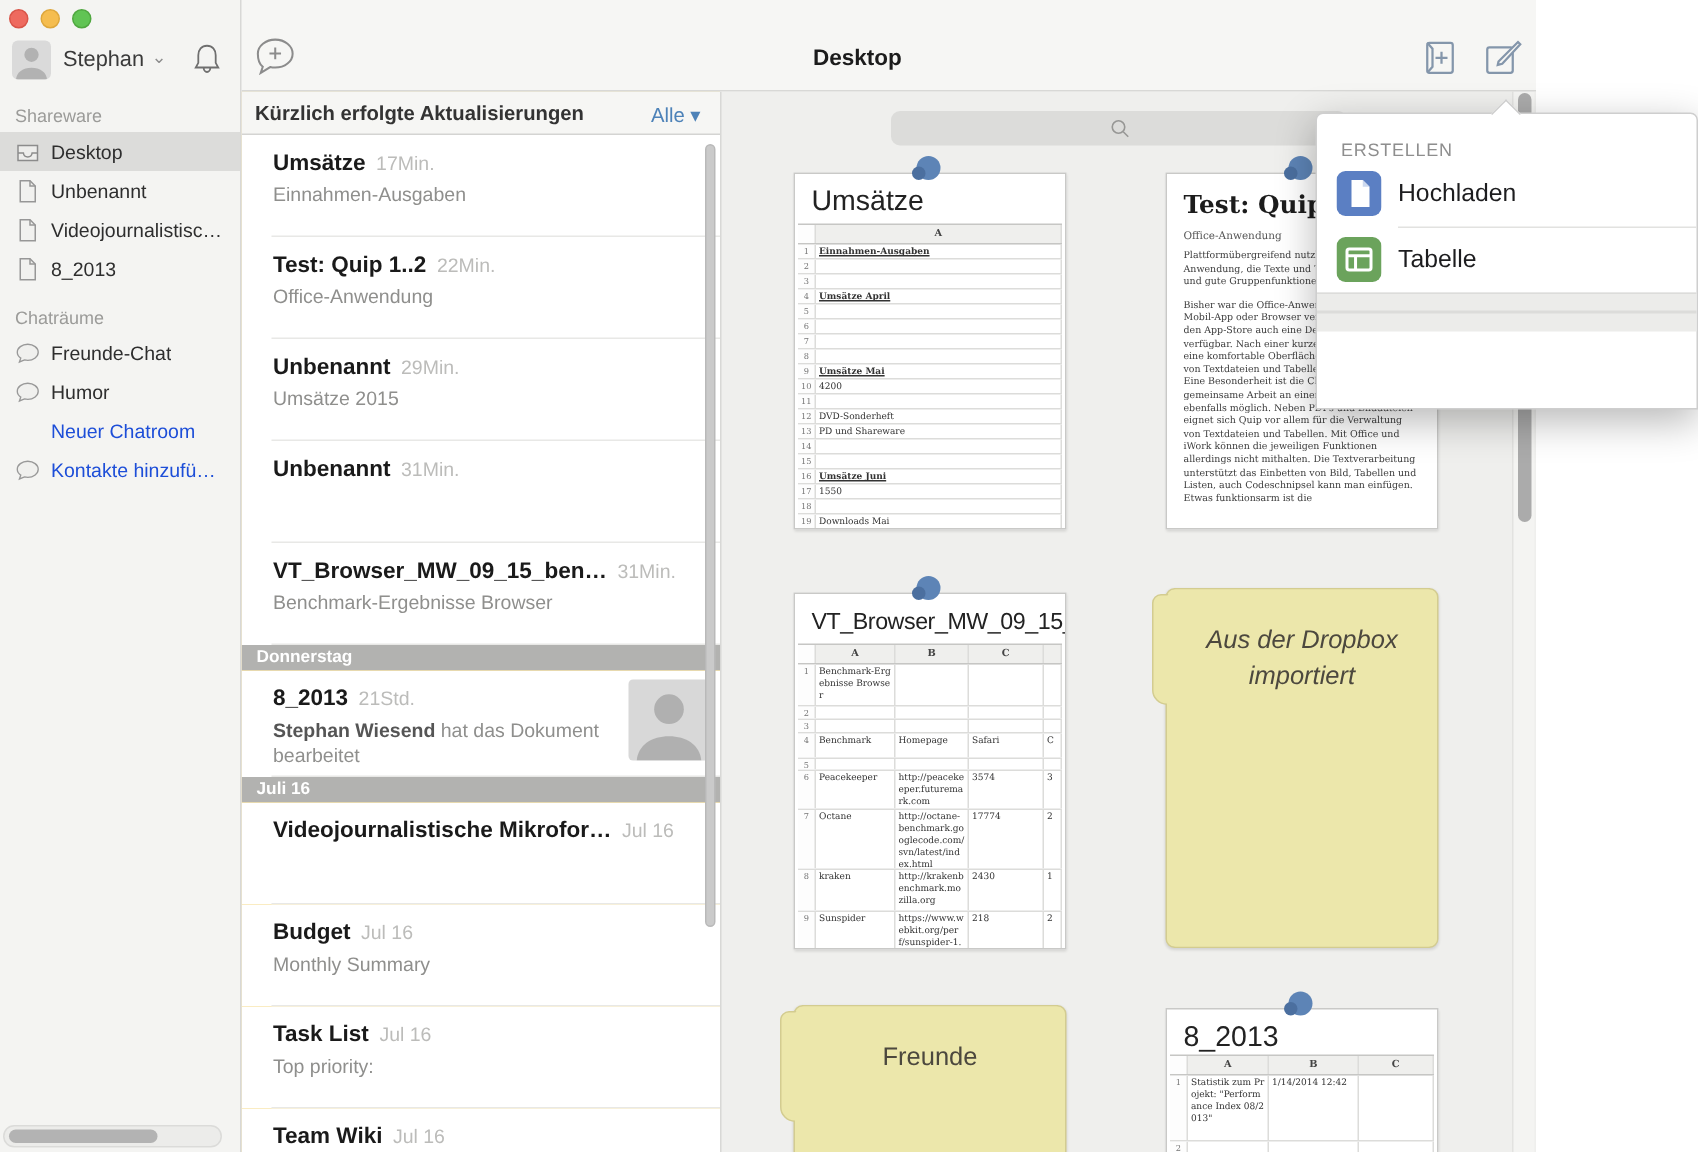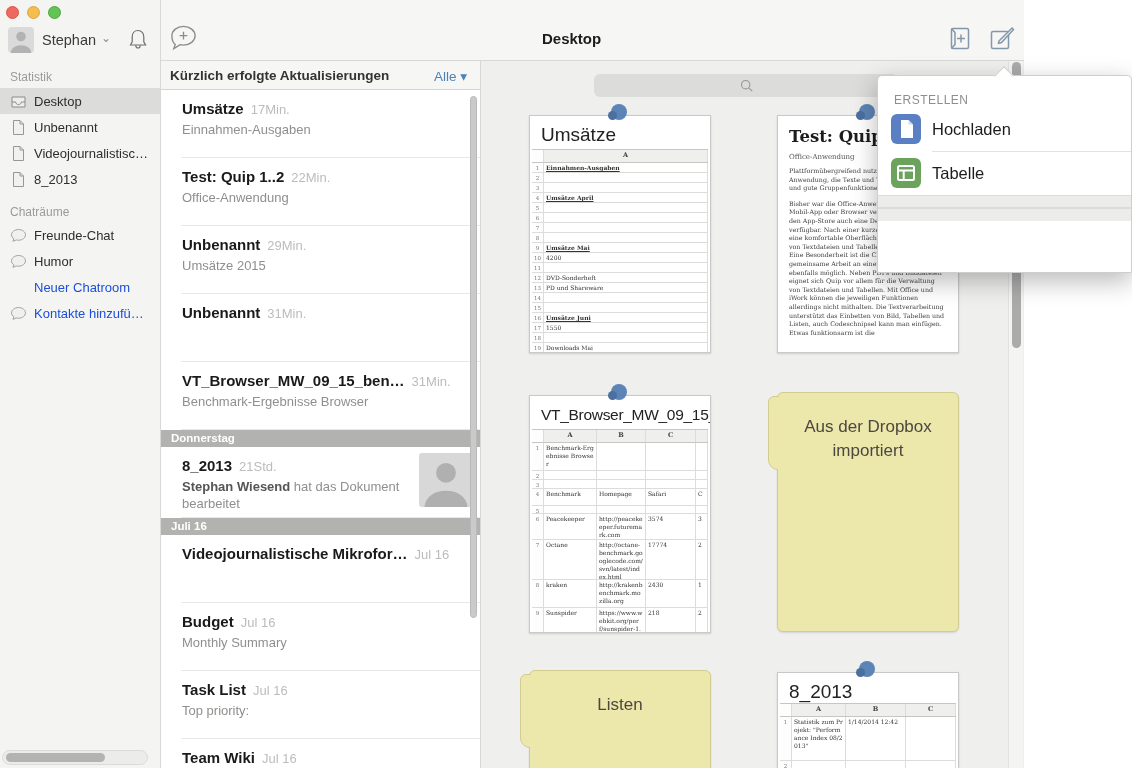--- a/index.html
+++ b/index.html
@@ -150,21 +150,21 @@
       <span class="user-chevron">⌄</span>
       <span class="bell">
         <svg viewBox="0 0 24 26" fill="none" stroke="#6f6f6f" stroke-width="1.2">
           <path d="M12 3.5c-3.6 0-5.8 2.7-5.8 6.4v5L4.5 18h15l-1.7-3.1v-5c0-3.7-2.2-6.4-5.8-6.4z"></path>
           <path d="M9.8 18.2c0 1.6 1 2.8 2.2 2.8s2.2-1.2 2.2-2.8"></path>
         </svg>
       </span>
     </div>
     <div id="sidebar-sections">
         <div class="sb-section">
-          <div class="sb-title">Statistik</div>
+          <div class="sb-title">Shareware</div>
           <div class="sb-item selected">
             <span class="sb-icon">
               <svg viewBox="0 0 17 16">
                 <path d="M2 3.5h13v10H2z" fill="#ededeb" stroke="#8c8c8c"></path>
                 <path d="M2 8.5h3.6c.2 1.5 1.3 2.6 2.9 2.6s2.7-1.1 2.9-2.6H15" fill="none" stroke="#8c8c8c"></path>
               </svg>
             </span>
             <span class="sb-label">Desktop</span>
           </div>
           <div class="sb-item">
@@ -487,30 +487,30 @@
           <div class="mt-row" style="height: 36px;">
             <div class="mt-cell num" style="flex: 0 0 12px;">9</div>
             <div class="mt-cell" style="flex: 0 0 53px;">Sunspider</div>
             <div class="mt-cell" style="flex: 0 0 49px;">https://www.webkit.org/perf/sunspider-1.0.2/sunspider-</div>
             <div class="mt-cell" style="flex: 0 0 50px;">218</div>
             <div class="mt-cell" style="flex: 1 1 auto;">2</div>
           </div>
         </div>
       </div>
       <div class="pin" style="left: 611px; top: 384px;"></div>
-      <div class="folder" style="left: 777px; top: 392px; width: 182px; height: 240px;">
+      <div class="folder" style="left: 777px; top: 392px; width: 182px; height: 240px; font-style: italic;">
         <div class="folder-tab"></div>
         <div class="folder-body">
           <div class="folder-label">Aus der Dropbox importiert</div>
         </div>
       </div>
       <div class="folder" style="left: 529px; top: 670px; width: 182px; height: 120px;">
         <div class="folder-tab"></div>
         <div class="folder-body">
-          <div class="folder-label">Listen</div>
+          <div class="folder-label">Freunde</div>
         </div>
       </div>
       <div class="card" style="left: 777px; top: 672px; width: 182px; height: 98px;">
         <div class="sheet-title">8_2013</div>
         <div class="mini-table" style="top: 30px;">
           <div class="mt-row mt-head" style="height: 13px;">
             <div class="mt-cell num" style="flex: 0 0 12px;"></div>
             <div class="mt-cell" style="flex: 0 0 54px;">A</div>
             <div class="mt-cell" style="flex: 0 0 60px;">B</div>
             <div class="mt-cell" style="flex: 1 1 auto;">C</div>

